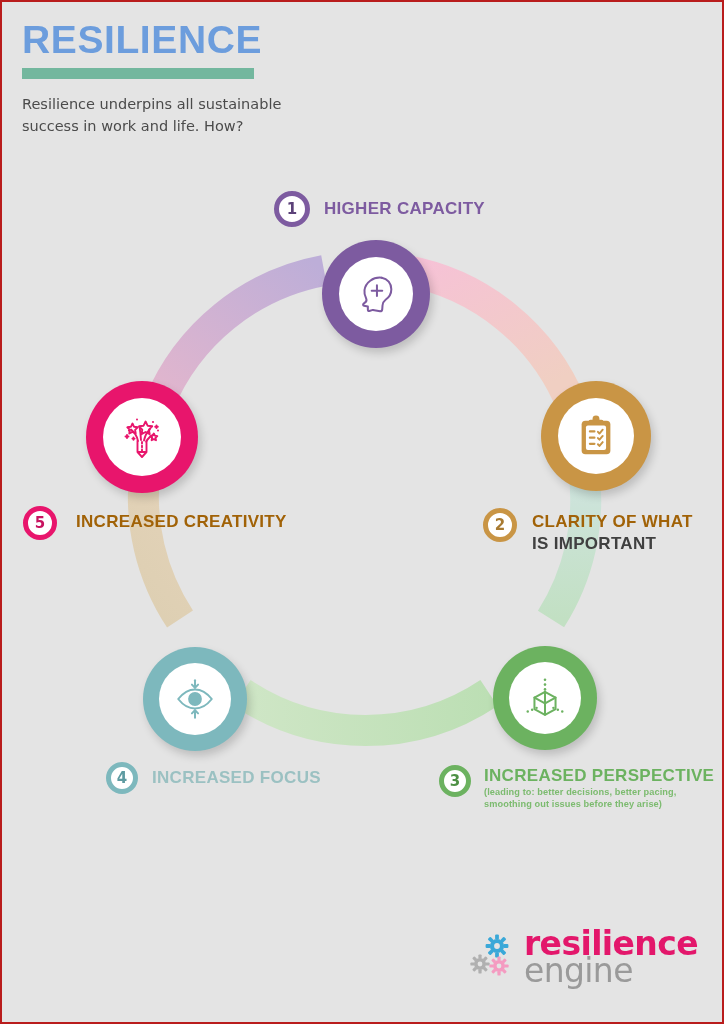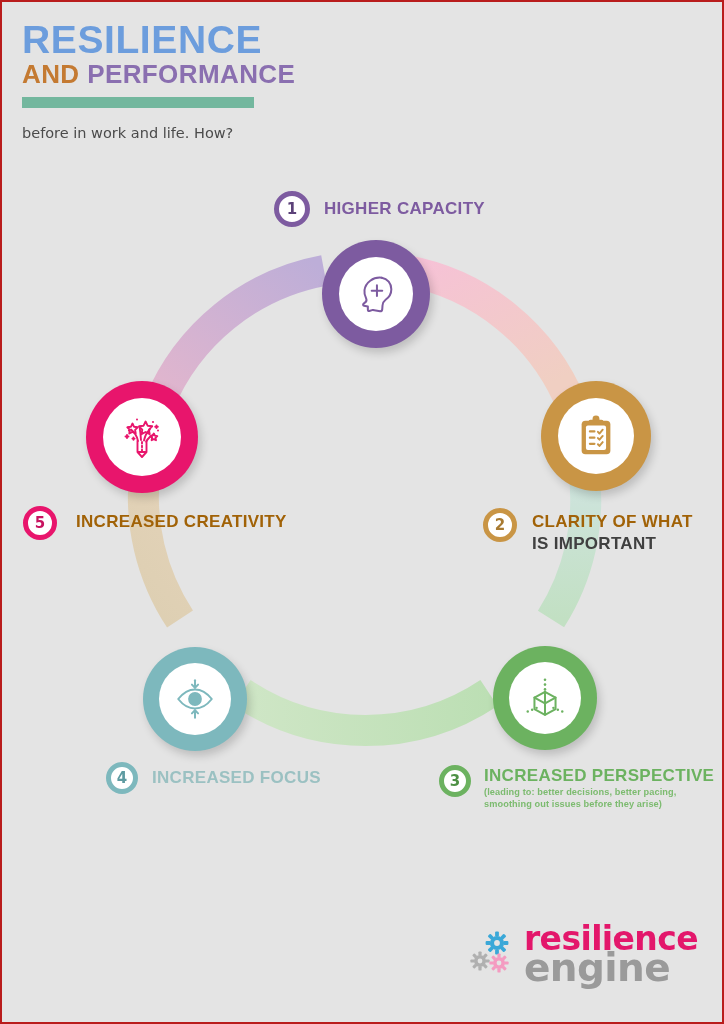--- a/index.html
+++ b/index.html
@@ -107,40 +107,38 @@
   #logo-gears { margin-right: 4px; }
   #logo-words { line-height: 0.82; }
   .logo-resilience {
     font-size: 33px;
     font-weight: bold;
     color: #e3176b;
     letter-spacing: -0.6px;
     font-family: "DejaVu Sans", sans-serif;
   }
   .logo-engine {
-    font-size: 39px;
-    font-weight: bold;
+    font-size: 33px;
+    font-weight: normal;
     color: #9a9a9a;
     letter-spacing: -0.6px;
     font-family: "DejaVu Sans", sans-serif;
   }
 </style>
 </head>
 <body>
 
 <div id="page">
 
   <div id="header">
     <div class="title-line1">RESILIENCE</div>
-    <div class="title-line2">
-      <span class="title-and">AND </span><span class="title-performance">PERFORMANCE</span>
-    </div>
     <div class="title-rule"></div>
     <div class="subtitle">
-      <div>before in work and life. How?</div>
+      <div>Resilience underpins all sustainable</div>
+      <div>success in work and life. How?</div>
     </div>
   </div>
 
   <div id="ring-wrap">
     <svg width="724" height="1024" viewBox="0 0 724 1024">
       <defs>
         <linearGradient id="g51" x1="0" y1="1" x2="1" y2="0">
           <stop offset="0%" stop-color="#e3b6cd"></stop>
             <stop offset="100%" stop-color="#bdaed8"></stop>
         </linearGradient>

